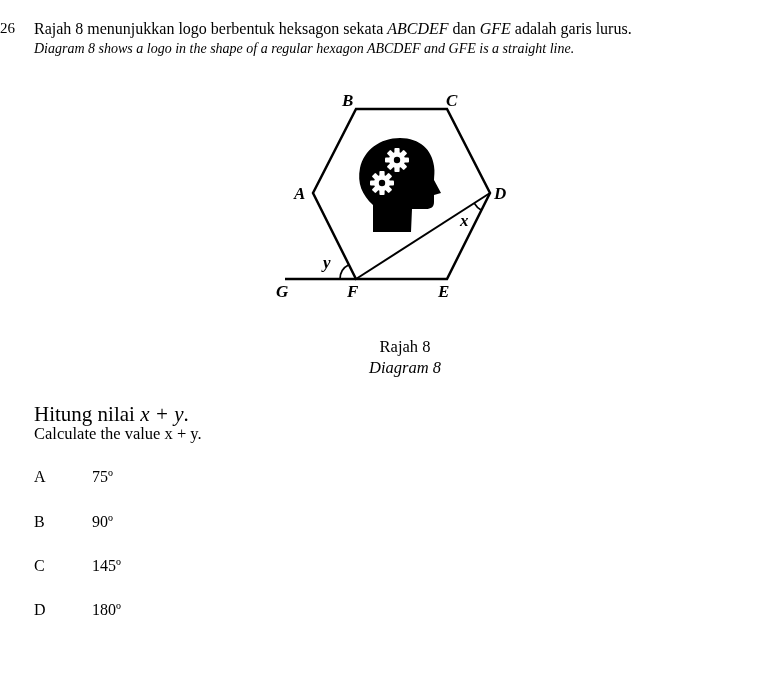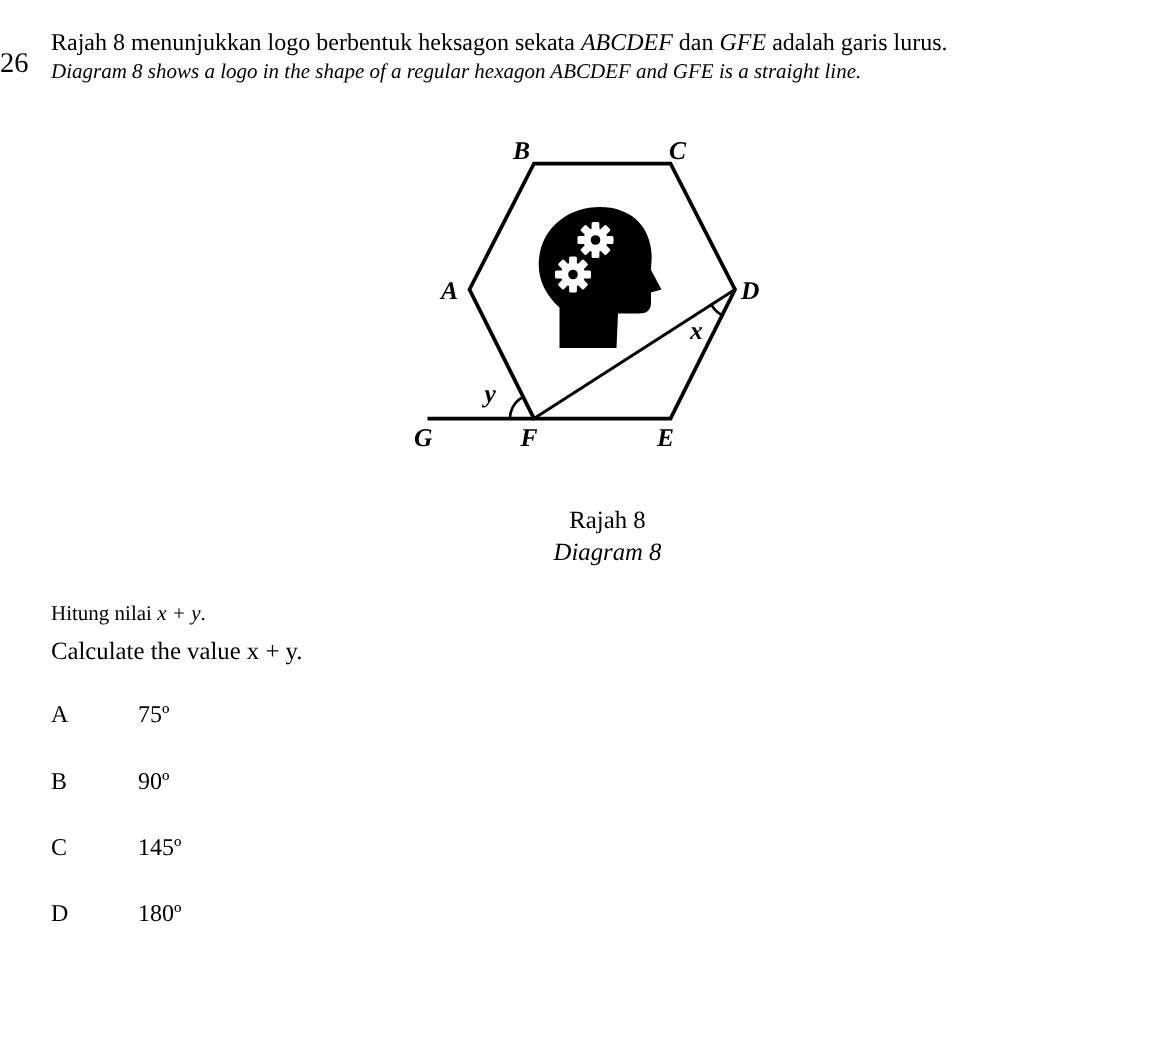--- a/index.html
+++ b/index.html
@@ -1,27 +1,27 @@
 <!DOCTYPE html>
 <html><head>
   <meta charset="utf-8">
   <style>
     html, body { margin: 0; padding: 0; background: #ffffff; }
     body {
       width: 776px; height: 695px; position: relative; overflow: hidden;
       font-family: "Liberation Serif", "DejaVu Serif", serif; color: #000;
     }
     .abs { position: absolute; white-space: nowrap; }
-    .qnum { left: 0px; top: 32px; font-size: 19px; font-family: Liberation Serif, serif; }
+    .qnum { left: 0px; top: 20px; font-size: 15px; font-family: Liberation Serif, serif; }
     .line1 { left: 34px; top: 20px; font-size: 16px; }
     .line2 { left: 34px; top: 41px; font-size: 14px; font-style: italic; text-align: center; }
     .it { font-style: italic; }
     .caption1 { left: 0; width: 810px; text-align: center; top: 337px; font-size: 16.5px; }
     .caption2 { left: 0; width: 810px; text-align: center; top: 358px; font-size: 16.5px; font-style: italic; }
-    .ask1 { left: 34px; top: 402px; font-size: 14px; text-align: right; }
+    .ask1 { left: 34px; top: 402px; font-size: 21px; text-align: right; }
     .ask2 { left: 34px; top: 424px; font-size: 16.5px; }
     .opt { left: 34px; font-size: 16px; display: flex; }
     .opt .letter { width: 58px; }
     .opt .val { }
     .diagram { position: absolute; left: 0; top: 0; }
     .lbl { font-family: "Liberation Serif", "DejaVu Serif", serif; font-weight: bold; font-style: italic; font-size: 17px; }
   </style>
 </head>
 <body>
 

